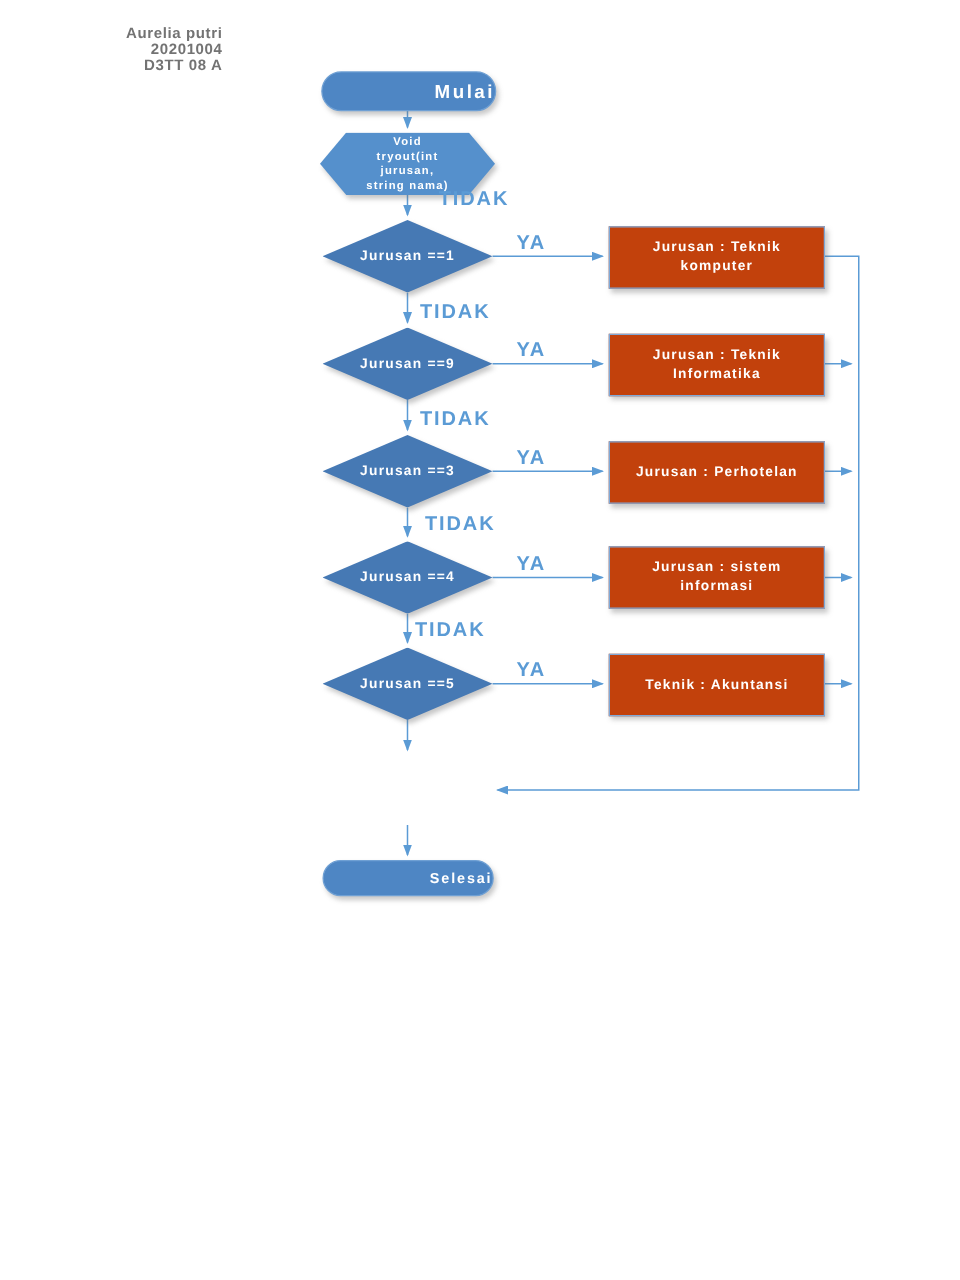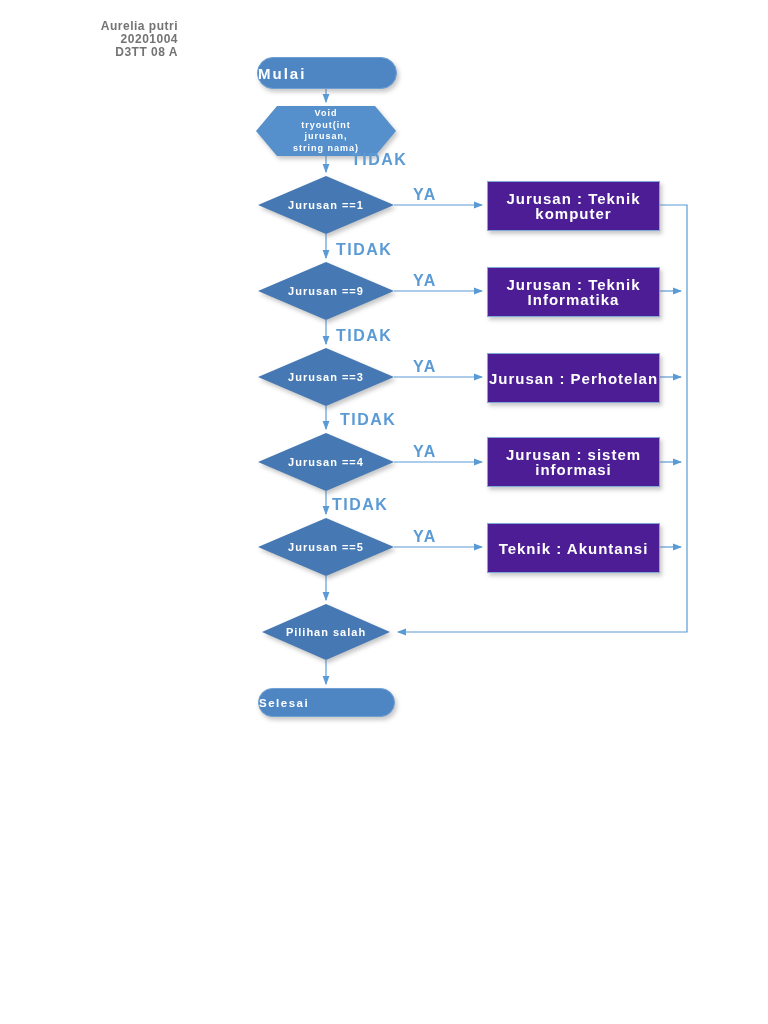--- a/index.html
+++ b/index.html
@@ -6,34 +6,34 @@
   .canvas{
     position:relative;width:768px;height:1024px;background:#ffffff;overflow:hidden;
     font-family:"Liberation Sans", sans-serif;
   }
   .lines{position:absolute;left:0;top:0;pointer-events:none;}
   .header{
     position:absolute;left:56px;top:20px;width:122px;text-align:right;
     color:#737373;font-size:12px;font-weight:700;line-height:13px;letter-spacing:.5px;
   }
   .shape{
-    position:absolute;display:flex;align-items:center;justify-content:flex-start;
+    position:absolute;display:flex;align-items:center;justify-content:flex-end;
     color:#fff;font-weight:bold;text-align:center;
   }
   .ellipse{
     background:#4E86C4;border-radius:999px;
     box-shadow:2px 3px 4px rgba(110,110,110,.38);
     border:1px solid #6FA0D4;
   }
   .start-text{font-size:15px;letter-spacing:2px;}
   .end-text{font-size:11.5px;letter-spacing:1.5px;}
   .rect{
-    background:#4c1d95;border:1px solid #7FA9D8;
+    background:#c2410c;border:1px solid #7FA9D8;
     box-shadow:2px 3px 4px rgba(110,110,110,.38);
-    font-size:15px;letter-spacing:1px;line-height:15px;
+    font-size:11px;letter-spacing:1px;line-height:15px;
   }
   .wrap{position:absolute;filter:drop-shadow(2px 3px 2px rgba(110,110,110,.4));}
   .clip{
     width:100%;height:100%;display:flex;align-items:center;justify-content:center;
     color:#fff;font-weight:bold;text-align:center;
   }
   .hex{background:#5590CC;clip-path:polygon(15% 0%,85% 0%,100% 50%,85% 100%,15% 100%,0% 50%);
     font-size:9px;line-height:11.5px;letter-spacing:1px;justify-content:center;}
   .diamond{background:#4679B4;clip-path:polygon(50% 0%,100% 50%,50% 100%,0% 50%);
     font-size:11px;letter-spacing:1px;}
@@ -146,23 +146,18 @@
   <div class="wrap" style="left:258px;top:518px;width:136px;height:58px;">
     <div class="clip diamond">
       <span>Jurusan ==5</span>
     </div>
   </div>
   <div class="lbl ya" style="left:407px;top:528px;">YA</div>
   <div class="shape rect" style="left:487px;top:523px;width:171px;height:48px;">
     <span class="pre">Teknik : Akuntansi</span>
   </div>
 
-  <div class="wrap" style="left:262px;top:604px;width:128px;height:56px;">
-    <div class="clip diamond">
-      <span>Pilihan salah</span>
-    </div>
-  </div>
 
   <div class="shape ellipse end-text" style="left:258px;top:688px;width:135px;height:27px;">
     <span>Selesai</span>
   </div>
 
 </div>
 
 </body></html>

